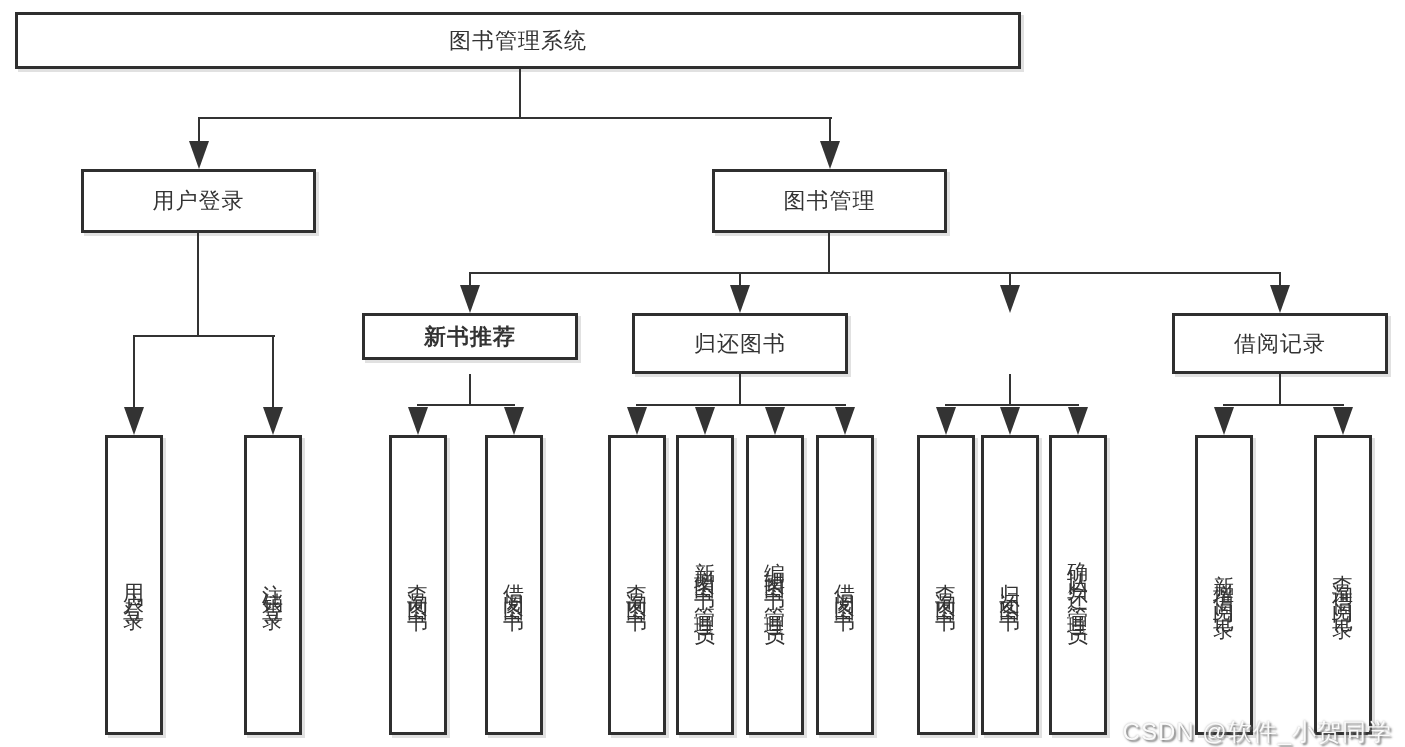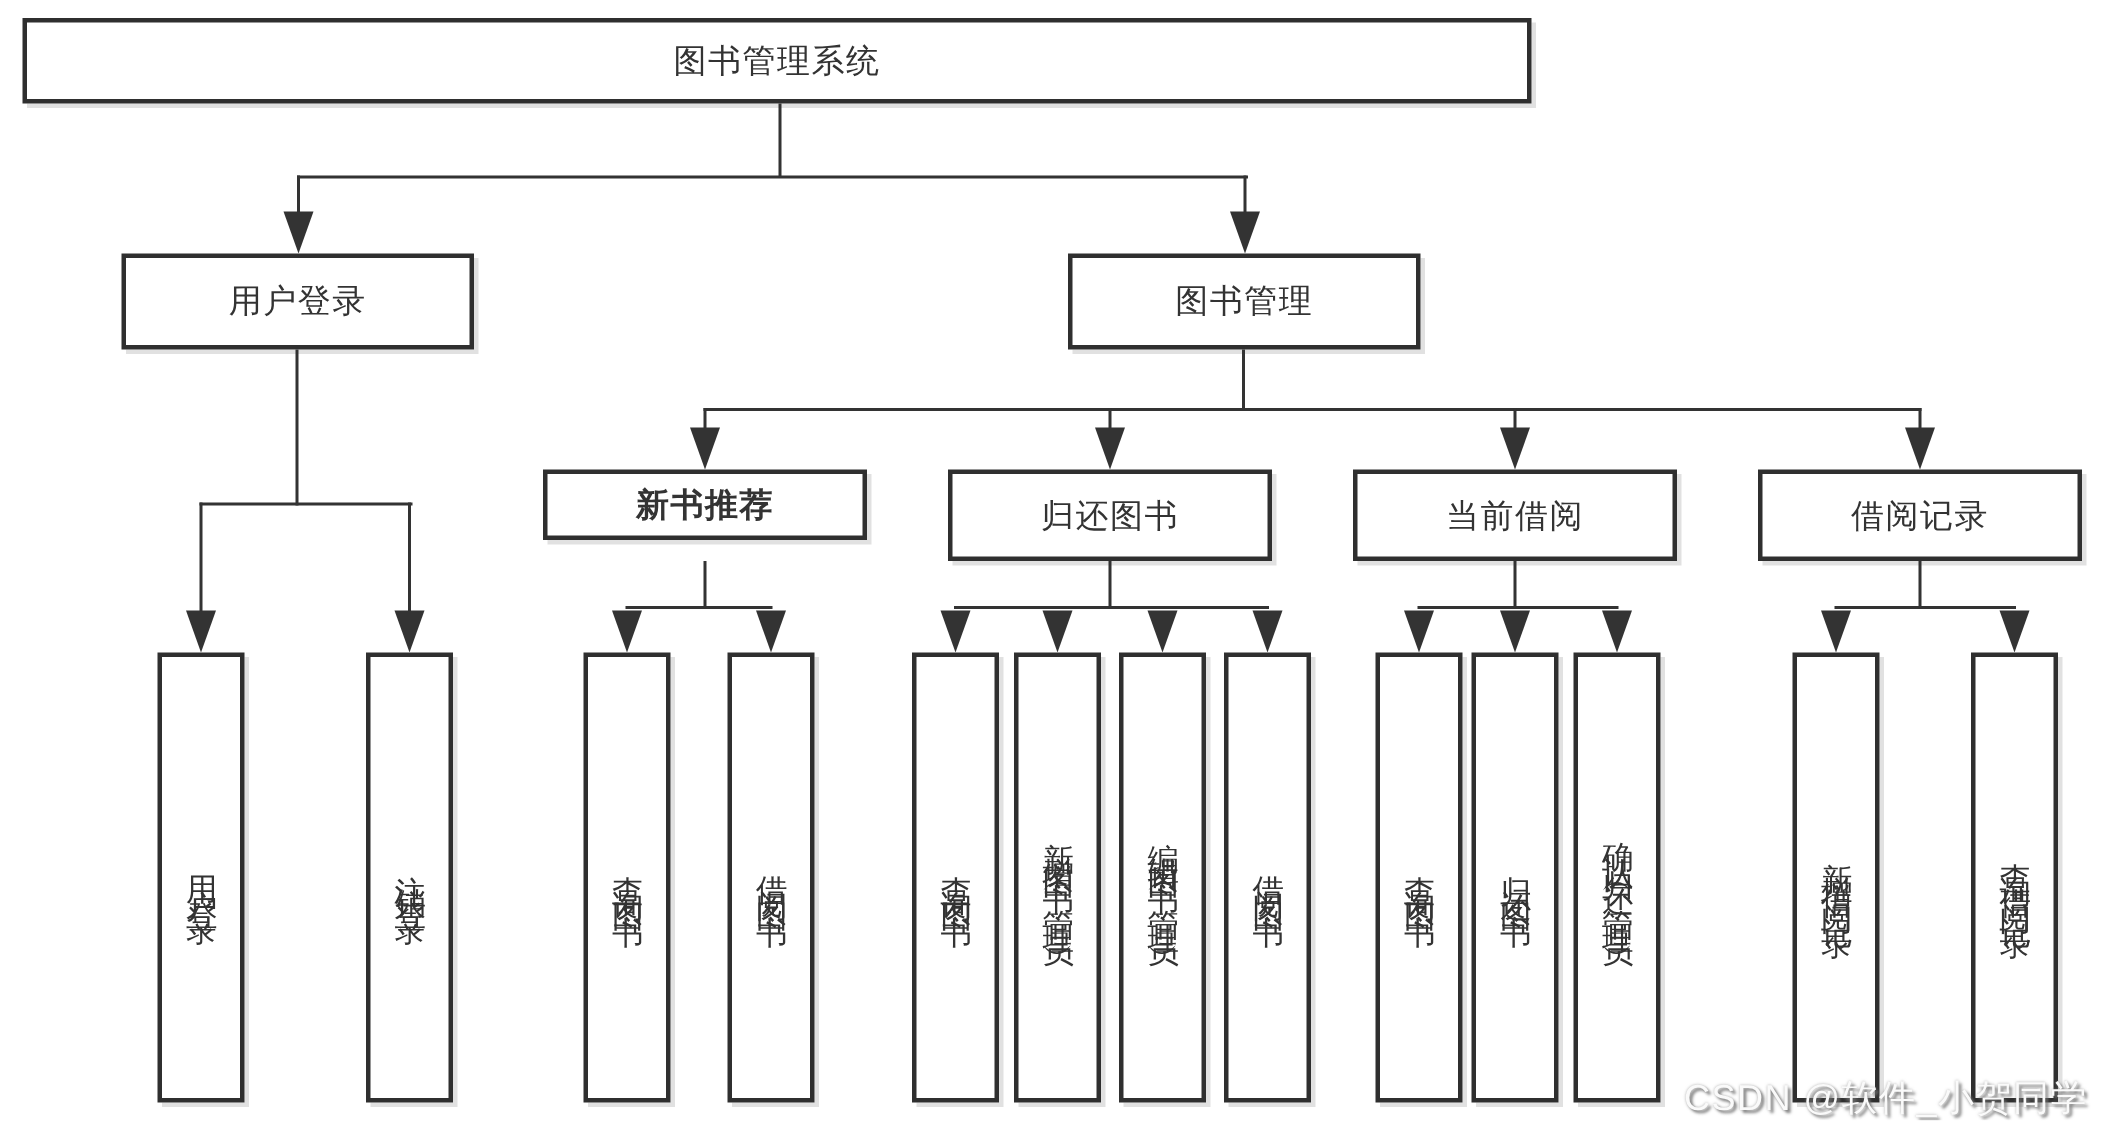--- a/index.html
+++ b/index.html
@@ -98,21 +98,20 @@
   <div class="vline" style="left:739px; top:272px; height:16px;"></div>
   <div class="vline" style="left:1009px; top:272px; height:16px;"></div>
   <div class="vline" style="left:1279px; top:272px; height:16px;"></div>
   <div class="arrow" style="left:460px; top:285px;"></div>
   <div class="arrow" style="left:730px; top:285px;"></div>
   <div class="arrow" style="left:1000px; top:285px;"></div>
   <div class="arrow" style="left:1270px; top:285px;"></div>
 
   <div class="box" style="left:362px; top:313px; width:216px; height:47px;font-weight:bold;">新书推荐</div>
   <div class="box" style="left:632px; top:313px; width:216px; height:61px;">归还图书</div>
-  <div class="box" style="left:902px; top:313px; width:216px; height:61px;">当前借阅</div>
   <div class="box" style="left:1172px; top:313px; width:216px; height:61px;">借阅记录</div>
 
   <div class="vline" style="left:469px; top:374px; height:32px;"></div>
   <div class="hline" style="left:417px; top:404px; width:98px;"></div>
   <div class="arrow" style="left:408px; top:407px;"></div>
   <div class="arrow" style="left:504px; top:407px;"></div>
 
   <div class="vline" style="left:739px; top:374px; height:32px;"></div>
   <div class="hline" style="left:636px; top:404px; width:210px;"></div>
   <div class="arrow" style="left:627px; top:407px;"></div>

